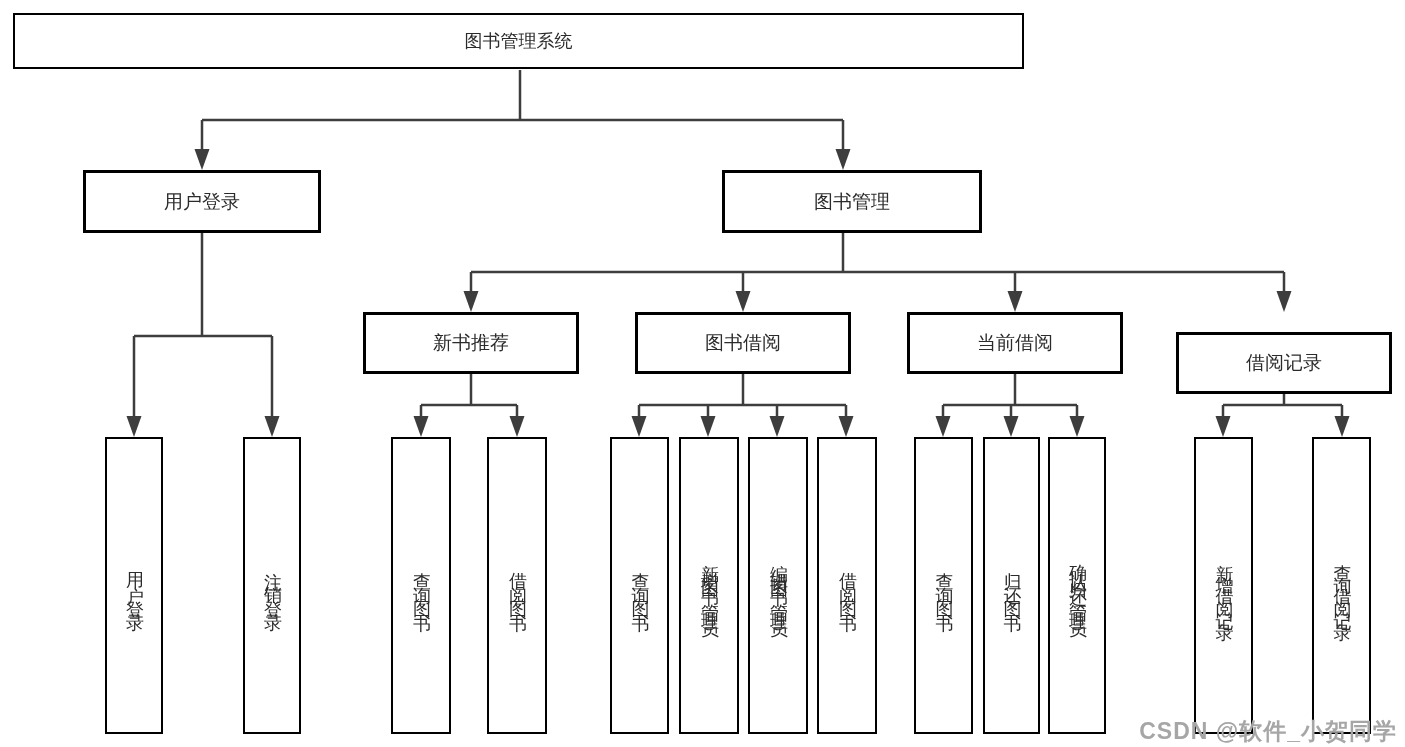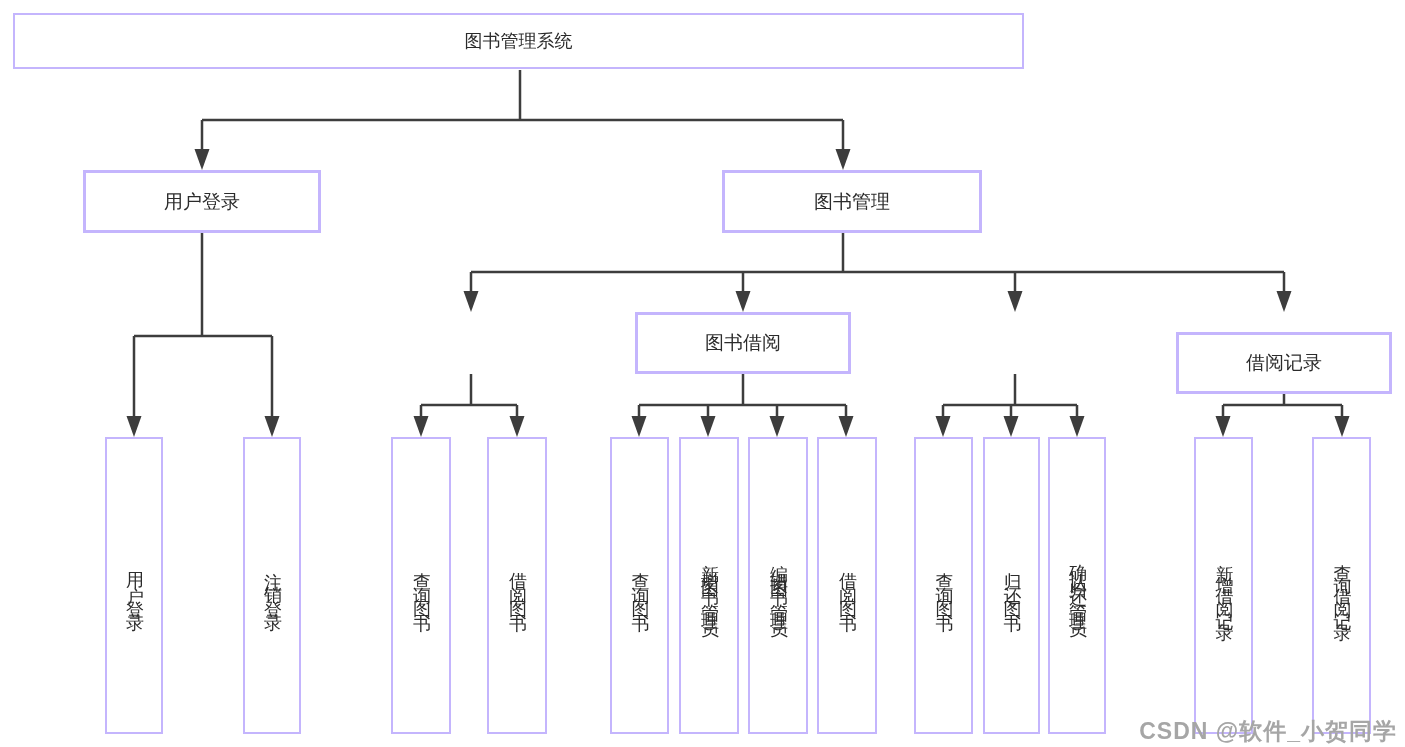--- a/index.html
+++ b/index.html
@@ -8,21 +8,21 @@
     width:1405px;height:747px;
     background:#ffffff;
     font-family:"Liberation Sans","DejaVu Sans",sans-serif;
     overflow:hidden;
   }
   #connectors{position:absolute;left:0;top:0;width:1405px;height:747px;}
   .node{
     position:absolute;
     box-sizing:border-box;
     background:#ffffff;
-    border:2px solid #c4b5fd;
+    border:2px solid #000000;
     display:flex;align-items:center;justify-content:center;
     color:#2b2b2b;
     font-size:18px;
     text-align:center;
     z-index:2;
   }
   .lvl2,.lvl3{border-width:3px;font-size:19px;}
   .leaf{top:437px;height:297px;width:58px;}
   .leaf span{
     writing-mode:vertical-rl;
@@ -105,22 +105,28 @@
     <span>图书管理系统</span>
   </div>
 
   <div class="node lvl2" style="left:83px;top:170px;width:238px;height:63px;">
     <span>用户登录</span>
   </div>
   <div class="node lvl2" style="left:722px;top:170px;width:260px;height:63px;">
     <span>图书管理</span>
   </div>
 
+  <div class="node lvl3" style="left:363px;top:312px;width:216px;height:62px;">
+    <span>新书推荐</span>
+  </div>
   <div class="node lvl3" style="left:635px;top:312px;width:216px;height:62px;">
     <span>图书借阅</span>
+  </div>
+  <div class="node lvl3" style="left:907px;top:312px;width:216px;height:62px;">
+    <span>当前借阅</span>
   </div>
   <div class="node lvl3" style="left:1176px;top:312px;width:216px;height:62px;margin-top:20px;">
     <span>借阅记录</span>
   </div>
 
   <div class="node leaf" style="left:105px;">
     <span>用户登录</span>
   </div>
   <div class="node leaf" style="left:243px;">
     <span>注销登录</span>

